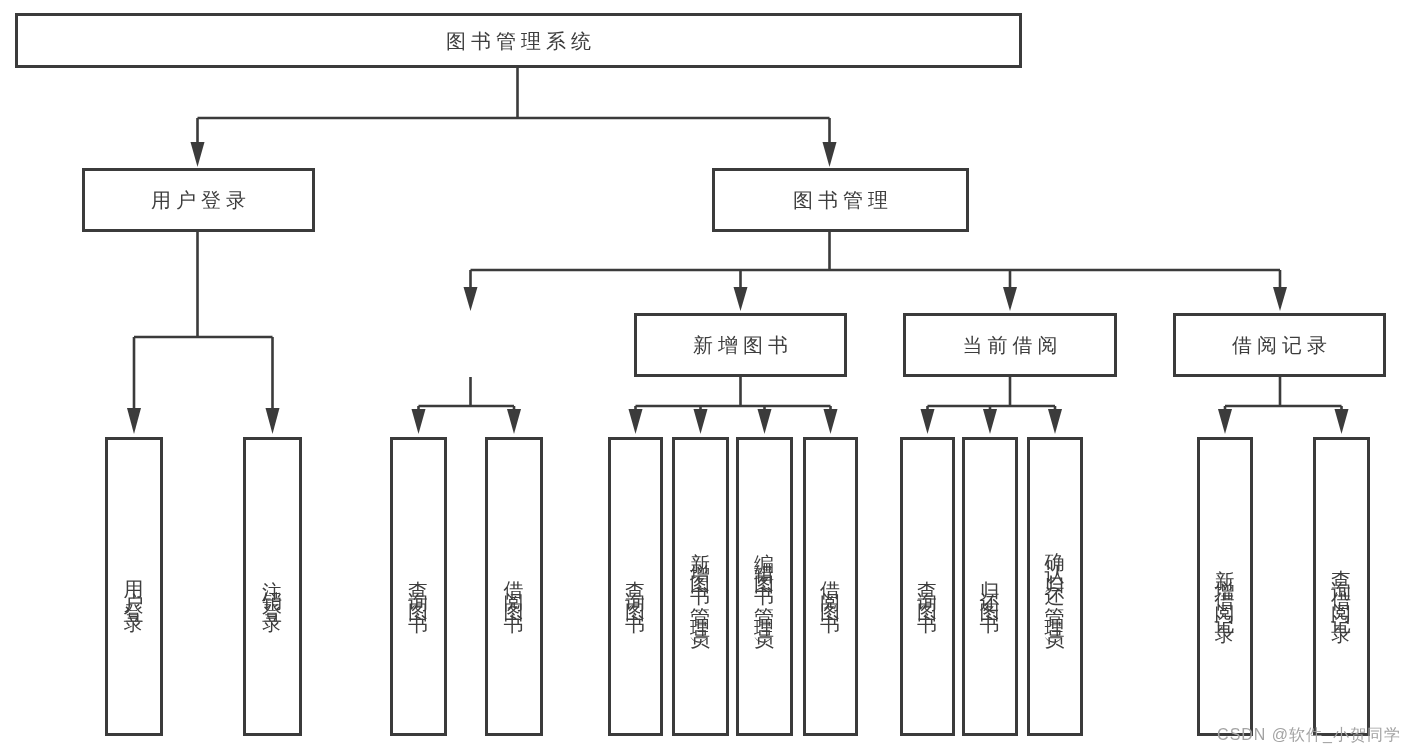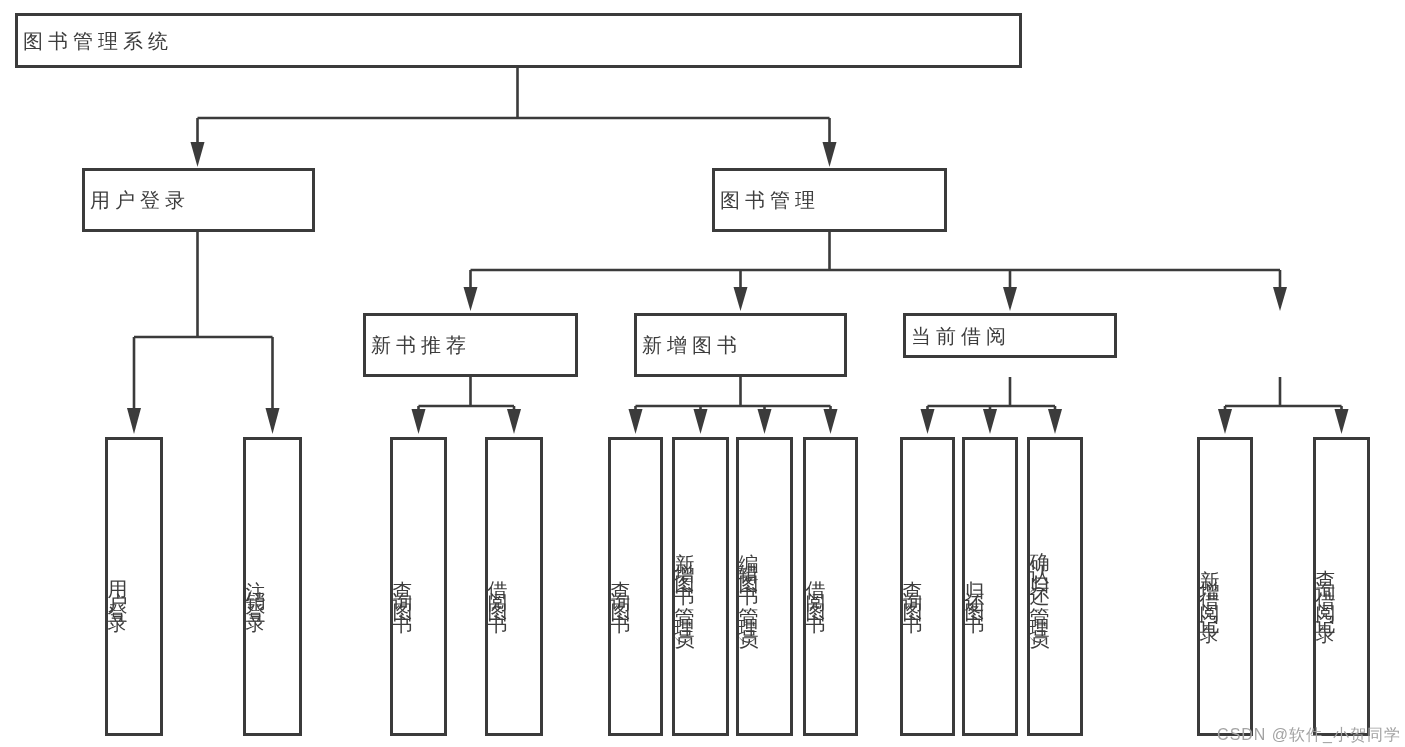--- a/index.html
+++ b/index.html
@@ -21,21 +21,21 @@
     color:var(--line);
     pointer-events:none;
   }
   .connector-layer path{stroke:currentColor;stroke-width:2.6;fill:none;}
   .connector-layer polygon{fill:currentColor;stroke:none;}
   .box{
     position:absolute;
     box-sizing:border-box;
     border:3px solid var(--line);
     background:var(--background);
-    display:flex;align-items:center;justify-content:flex-start;
+    display:flex;align-items:center;justify-content:center;
     color:var(--text);
   }
   .hbox span{
     font-size:20px;
     letter-spacing:5px;
     text-indent:5px;
     white-space:nowrap;
     line-height:1;
   }
   .vbox .vtext{
@@ -103,32 +103,32 @@
     </g>
   </svg>
 
   <div class="box hbox" style="left:15px;top:13px;width:1007px;height:55px">
     <span>图书管理系统</span>
   </div>
 
   <div class="box hbox" style="left:82px;top:168px;width:233px;height:64px">
     <span>用户登录</span>
   </div>
-  <div class="box hbox" style="left:712px;top:168px;width:235px;height:64px">
+  <div class="box hbox" style="left:712px;top:168px;width:257px;height:64px">
     <span>图书管理</span>
   </div>
 
-  <div class="box hbox" style="left:363px;top:313px;width:215px;height:64px">
-    <span>新书推荐</span>
-  </div>
   <div class="box hbox" style="left:634px;top:313px;width:213px;height:64px">
     <span>新增图书</span>
   </div>
-  <div class="box hbox" style="left:903px;top:313px;width:214px;height:45px">
+  <div class="box hbox" style="left:903px;top:313px;width:214px;height:64px">
     <span>当前借阅</span>
+  </div>
+  <div class="box hbox" style="left:1173px;top:313px;width:213px;height:64px">
+    <span>借阅记录</span>
   </div>
 
   <div class="box vbox" style="left:105px;top:437px;width:58px;height:299px">
     <span class="vtext">用户登录</span>
   </div>
   <div class="box vbox" style="left:243px;top:437px;width:59px;height:299px">
     <span class="vtext">注销登录</span>
   </div>
 
   <div class="box vbox" style="left:390px;top:437px;width:57px;height:299px">

